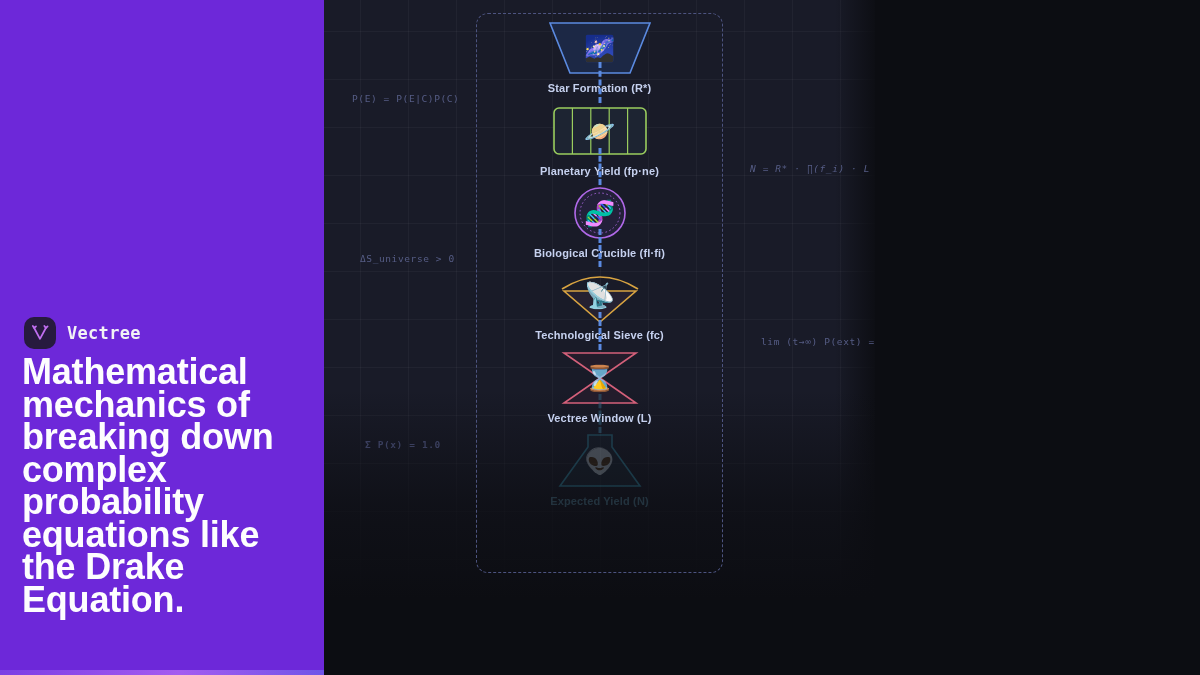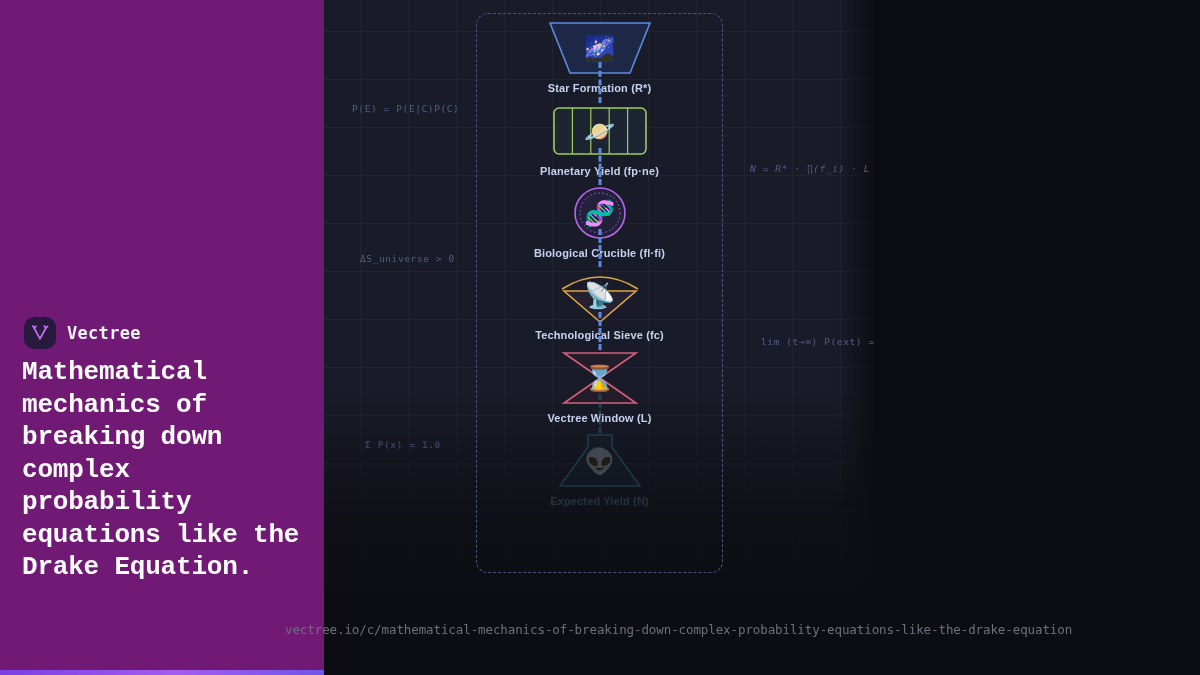--- a/index.html
+++ b/index.html
@@ -6,40 +6,40 @@
   html,body{
     width:1200px; height:675px; overflow:hidden;
     background:#0c0d12;
     font-family:"DejaVu Sans Mono", monospace;
   }
   #stage{ position:relative; width:1200px; height:675px; background:#0c0d12; }
 
   
   #left-panel{
     position:absolute; left:0; top:0; width:324px; height:675px;
-    background:#701a75; z-index:6;
+    background:#6d28d9; z-index:6;
   }
   #brand{
     position:absolute; left:24px; top:317px;
     display:flex; align-items:center; gap:11px;
   }
   #brand-mark{
     width:32px; height:32px; border-radius:10px;
     background:#271a3e;
     display:flex; align-items:center; justify-content:center;
     flex:0 0 auto;
   }
   #brand-name{
     font-family:"DejaVu Sans Mono", monospace;
     font-size:17px; font-weight:700; color:#f2f2f5; letter-spacing:.3px;
   }
   #headline{
     position:absolute; left:22px; top:356px; width:288px;
-    font-family:Liberation Mono, monospace;
-    font-size:26px; line-height:32.5px; font-weight:700;
+    font-family:Liberation Sans, sans-serif;
+    font-size:36px; line-height:32.5px; font-weight:700;
     color:#fdfdfe; letter-spacing:-0.2px;
     word-break:break-word;
   }
   #accent-bar{
     position:absolute; left:0; bottom:0; width:324px; height:5px;
     background:linear-gradient(90deg,#7b3fe4 0%,#a45cf0 55%,#6f55e8 100%);
     z-index:8;
   }
 
   
@@ -123,21 +123,21 @@
 </style>
 </head>
 <body>
 
 <div id="stage">
 
   <div id="canvas" style="background: rgb(25, 27, 40);">
     <div class="grid"></div>
 
     <div id="formula-layer">
-        <div class="formula" style="left: 28px; top: 103px;">P(E) = P(E|C)P(C)</div>
+        <div class="formula" style="left: 28px; top: 93px;">P(E) = P(E|C)P(C)</div>
         <div class="formula" style="left: 426px; top: 163px; font-style: italic;">N = R* · ∏(f_i) · L</div>
         <div class="formula" style="left: 36px; top: 253px;">ΔS_universe &gt; 0</div>
         <div class="formula" style="left: 437px; top: 336px;">lim (t→∞) P(ext) = 1</div>
         <div class="formula f-dim" style="left: 41px; top: 439px;">Σ P(x) = 1.0</div>
       </div>
 
     <div id="dashed-box"></div>
 
     <div id="flow">
         <div class="conn" style="top: 62px; height: 41px;"></div>
@@ -222,15 +222,14 @@
         </svg>
       </div>
       <div id="brand-name">Vectree</div>
     </div>
 
     <div id="headline">Mathematical mechanics of breaking down complex probability equations like the Drake Equation.</div>
   </div>
 
   <div id="accent-bar" style="background: linear-gradient(90deg, rgb(123, 63, 228) 0%, rgb(164, 92, 240) 55%, rgb(111, 85, 232) 100%);"></div>
 
-  <div id="url">vectree.io/c/mathematical-mechanics-of-breaking-down-complex-probability-equations-like-the-drake-equation</div>
 
 </div>
 
 </body></html>

